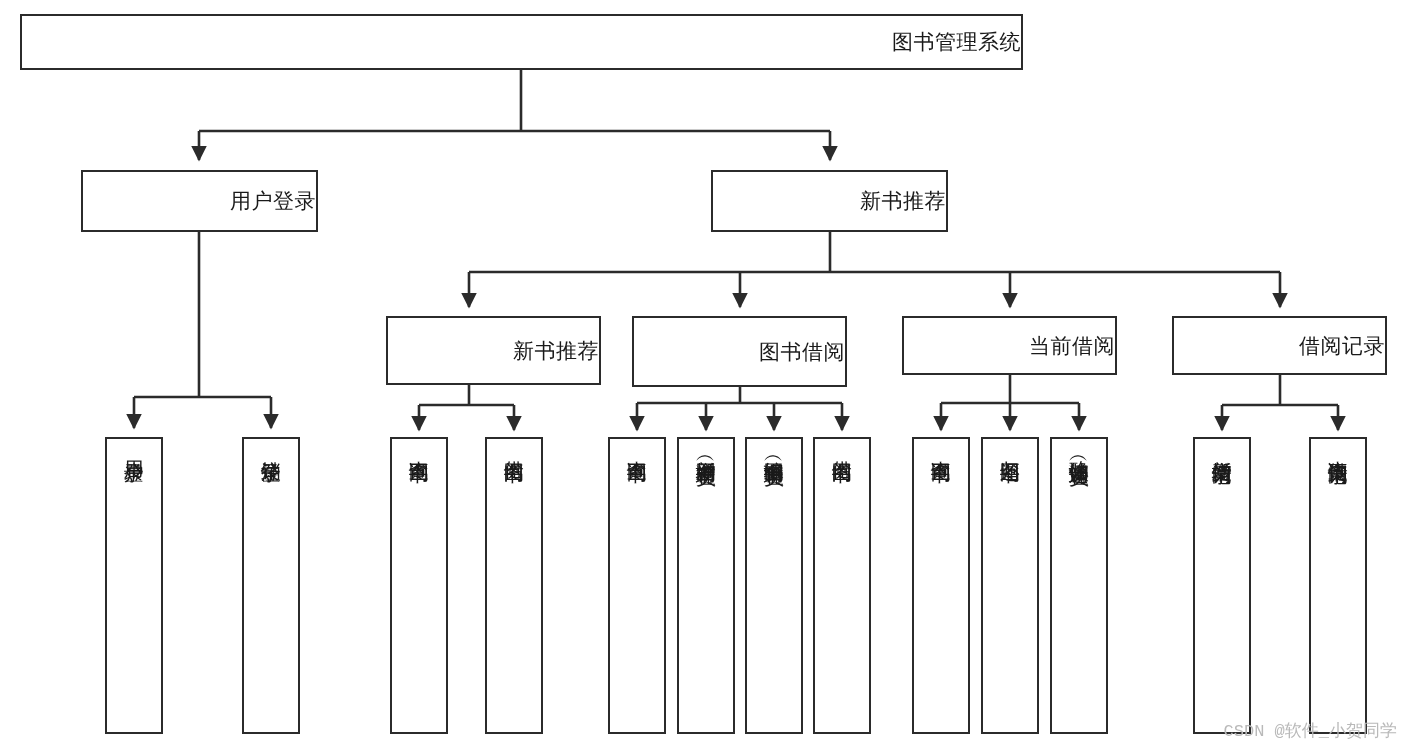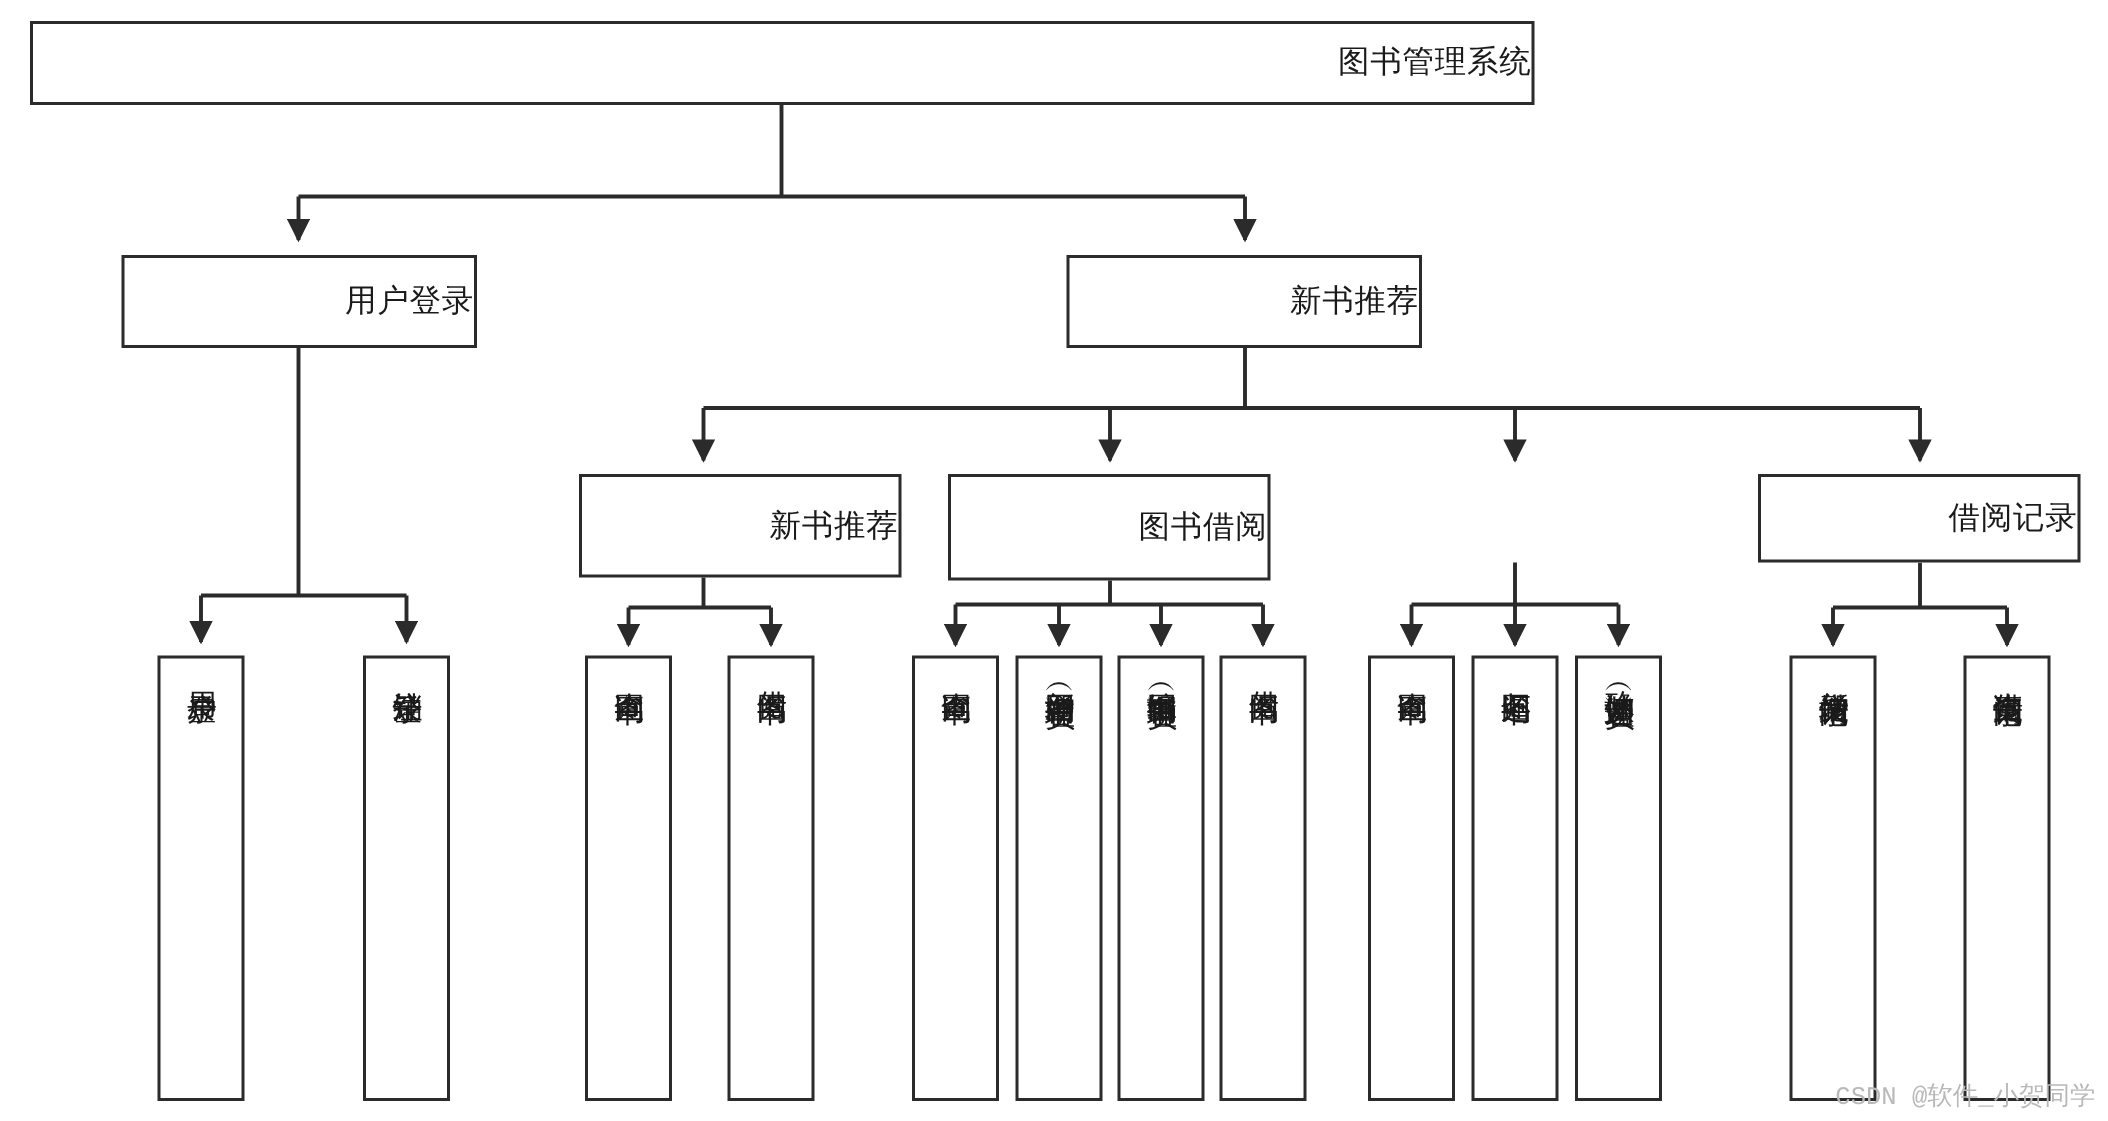--- a/index.html
+++ b/index.html
@@ -135,20 +135,23 @@
   <div class="node node-mid" style="left:711px; top:170px; width:237px; height:62px;">
     <span class="label">新书推荐</span>
   </div>
 
   <div class="node node-mid" style="left:362px; top:316px; width:215px; height:69px;margin-left:24px;">
     <span class="label">新书推荐</span>
   </div>
   <div class="node node-mid" style="left:632px; top:316px; width:215px; height:71px;">
     <span class="label">图书借阅</span>
   </div>
+  <div class="node node-mid" style="left:902px; top:316px; width:215px; height:59px;">
+    <span class="label">当前借阅</span>
+  </div>
   <div class="node node-mid" style="left:1172px; top:316px; width:215px; height:59px;padding-left:12px;">
     <span class="label">借阅记录</span>
   </div>
 
   <div class="node node-leaf" style="left:105px; top:437px; width:58px; height:297px;">
     <span class="label">用户登录</span>
   </div>
   <div class="node node-leaf" style="left:242px; top:437px; width:58px; height:297px;">
     <span class="label">注销登录</span>
   </div>

